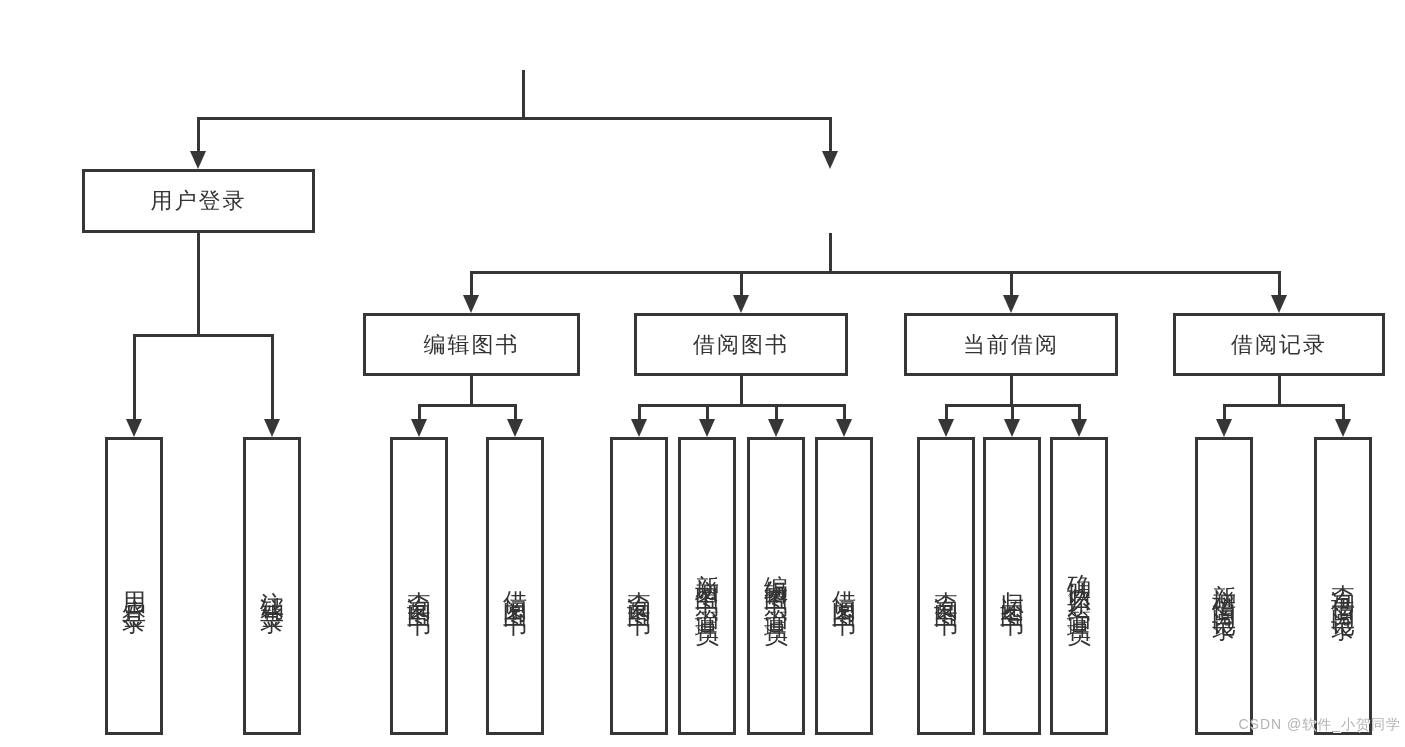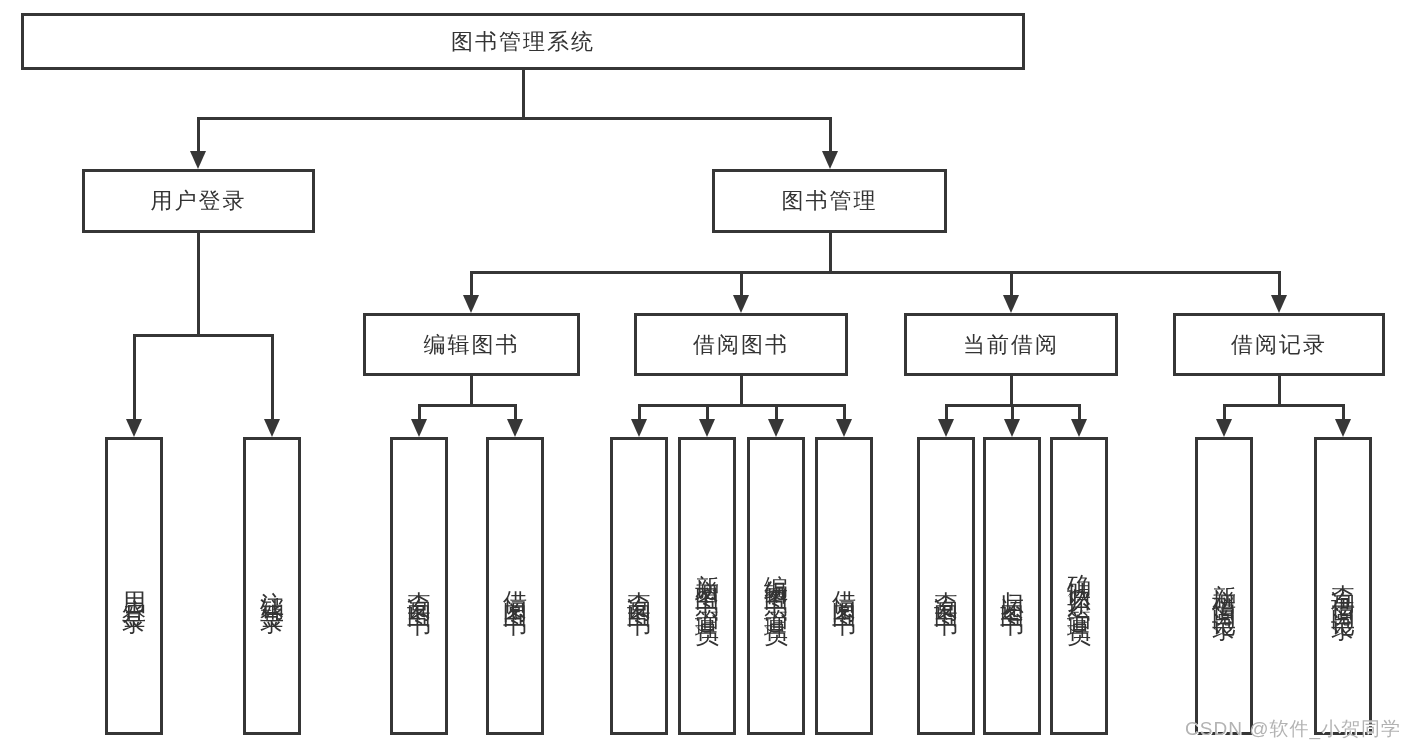--- a/index.html
+++ b/index.html
@@ -51,41 +51,39 @@
     content:"";
     position:absolute;top:100%;left:-6.5px;
     width:0;height:0;
     border-left:8px solid transparent;
     border-right:8px solid transparent;
     border-top:18px solid var(--line);
   }
   .watermark{
     position:absolute;
     top:716px;right:4px;
-    font-size:19px;
+    font-size:14px;
     letter-spacing:1px;
     color:var(--watermark);
     text-shadow:1px 1px 0 #ffffff;
     white-space:nowrap;
   }
 </style>
 </head>
 <body>
 
 <div class="stage">
 
-  <div class="node" style="left:21px;top:13px;width:1004px;height:57px">图书管理系统</div>
 
   <div class="lv" style="left:521.5px;top:70px;height:48px"></div>
   <div class="lh" style="left:196.5px;top:117px;width:635px"></div>
   <div class="arrow" style="left:196.5px;top:117px;height:34px"></div>
   <div class="arrow" style="left:828.5px;top:117px;height:34px"></div>
 
   <div class="node" style="left:82px;top:169px;width:233px;height:64px">用户登录</div>
-  <div class="node" style="left:712px;top:169px;width:235px;height:64px">图书管理</div>
 
   <div class="lv" style="left:196.5px;top:233px;height:104px"></div>
   <div class="lh" style="left:132.5px;top:334px;width:141px"></div>
   <div class="arrow" style="left:132.5px;top:334px;height:85px"></div>
   <div class="arrow" style="left:270.5px;top:334px;height:85px"></div>
 
   <div class="lv" style="left:828.5px;top:233px;height:41px"></div>
   <div class="lh" style="left:469.5px;top:271px;width:811px"></div>
   <div class="arrow" style="left:469.5px;top:271px;height:24px"></div>
   <div class="arrow" style="left:739.5px;top:271px;height:24px"></div>

